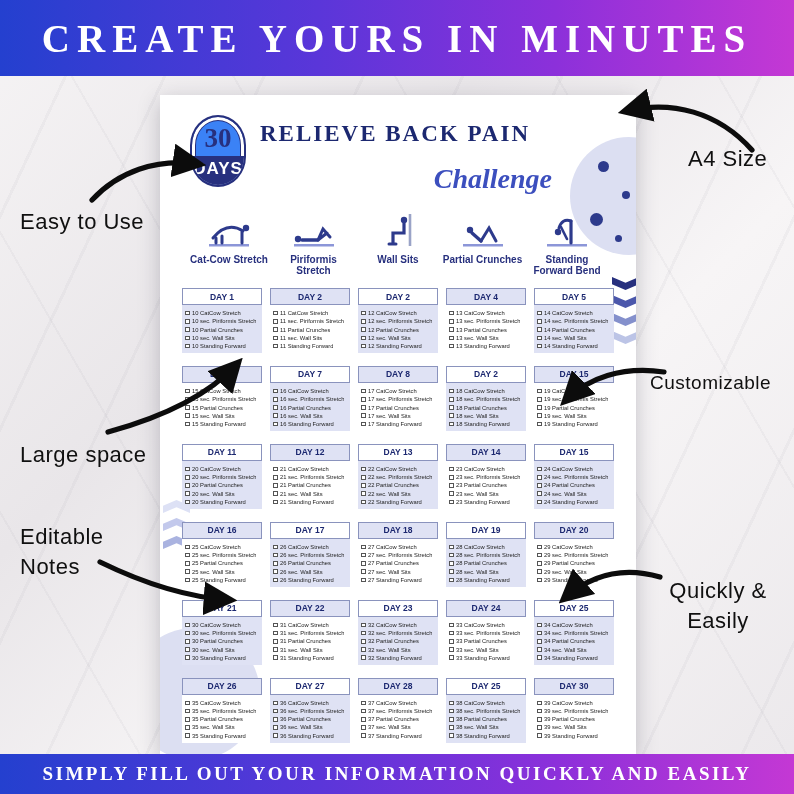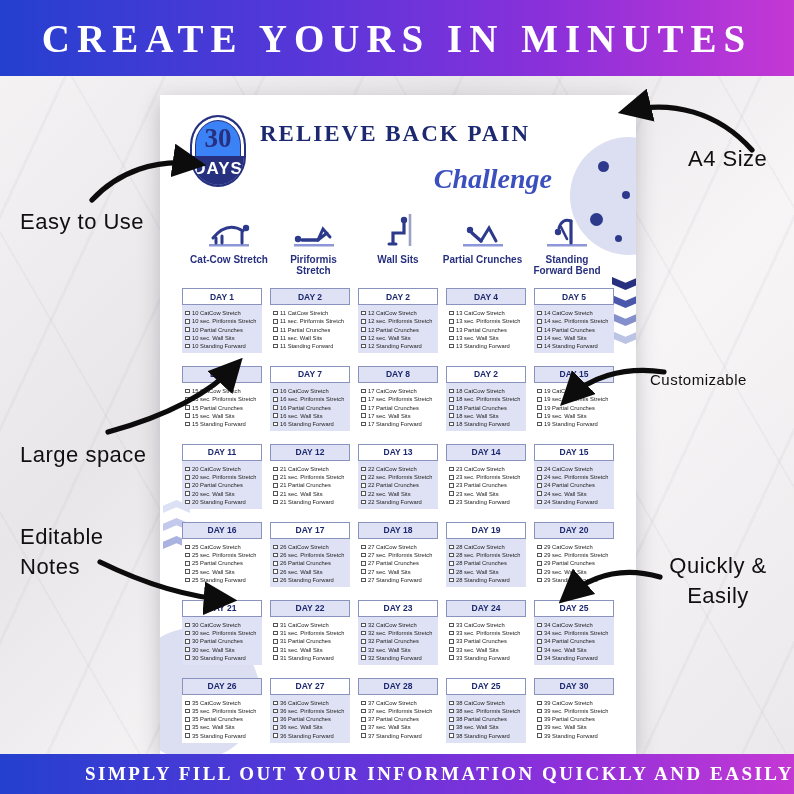--- a/index.html
+++ b/index.html
@@ -15,21 +15,21 @@
   }
 
   
   .banner {
     position:absolute; left:0; width:794px;
     background: linear-gradient(90deg,#2440cf 0%, #5a36d9 40%, #8c30da 70%, #c438d4 100%);
     display:flex; align-items:center; justify-content:center;
     color:#fff; font-family:"Liberation Serif", serif; font-weight:bold;
   }
   .banner-top { top:0; height:76px; font-size:39px; letter-spacing:7px; }
-  .banner-bottom { bottom:0; height:40px; font-size:19px; letter-spacing:2.5px;justify-content:flex-end; }
+  .banner-bottom { bottom:0; height:40px; font-size:19px; letter-spacing:2.5px; }
 
   
   .poster {
     position:absolute; left:160px; top:95px; width:476px; height:660px;
     background:#ffffff; box-shadow:0 6px 20px rgba(40,40,60,.25);
     overflow:hidden;
   }
 
   
   .deco-circle { position:absolute; border-radius:50%; background:#dcdff2; }
@@ -90,22 +90,22 @@
 
   
   .callout {
     position:absolute; font-family:Liberation Sans, sans-serif; color:#101010;
     font-size:22px; letter-spacing:.5px; line-height:1.35;
   }
   .co-a4 { left:688px; top:144px; }
   .co-easy { left:20px; top:207px; }
   .co-large { left:20px; top:440px; }
   .co-edit { left:20px; top:522px; width:92px; }
-  .co-custom { left:650px; top:370px; font-size:15px; }
-  .co-quick { left:660px; top:551px; width:116px; text-align:center; }
+  .co-custom { left:650px; top:370px; font-size:19px; }
+  .co-quick { left:660px; top:576px; width:116px; text-align:center; }
 
   .arrows { position:absolute; left:0; top:0; width:794px; height:794px; pointer-events:none; }
 </style>
 </head>
 <body>
 
 <div class="banner banner-top">
   <span>CREATE YOURS IN MINUTES</span>
 </div>
 

